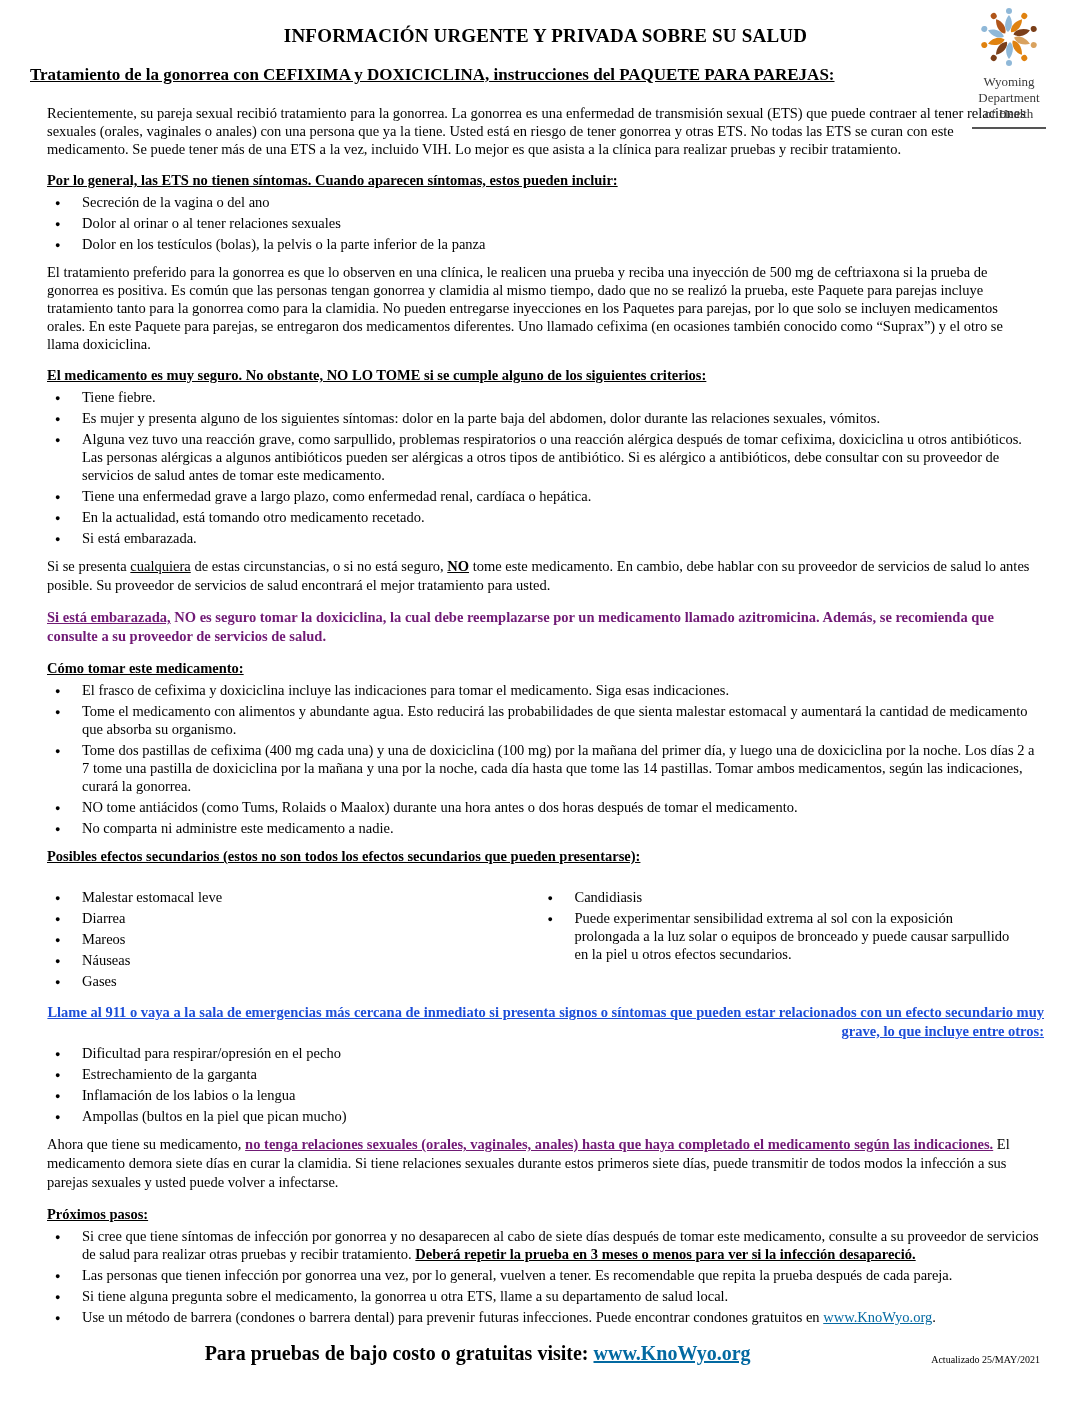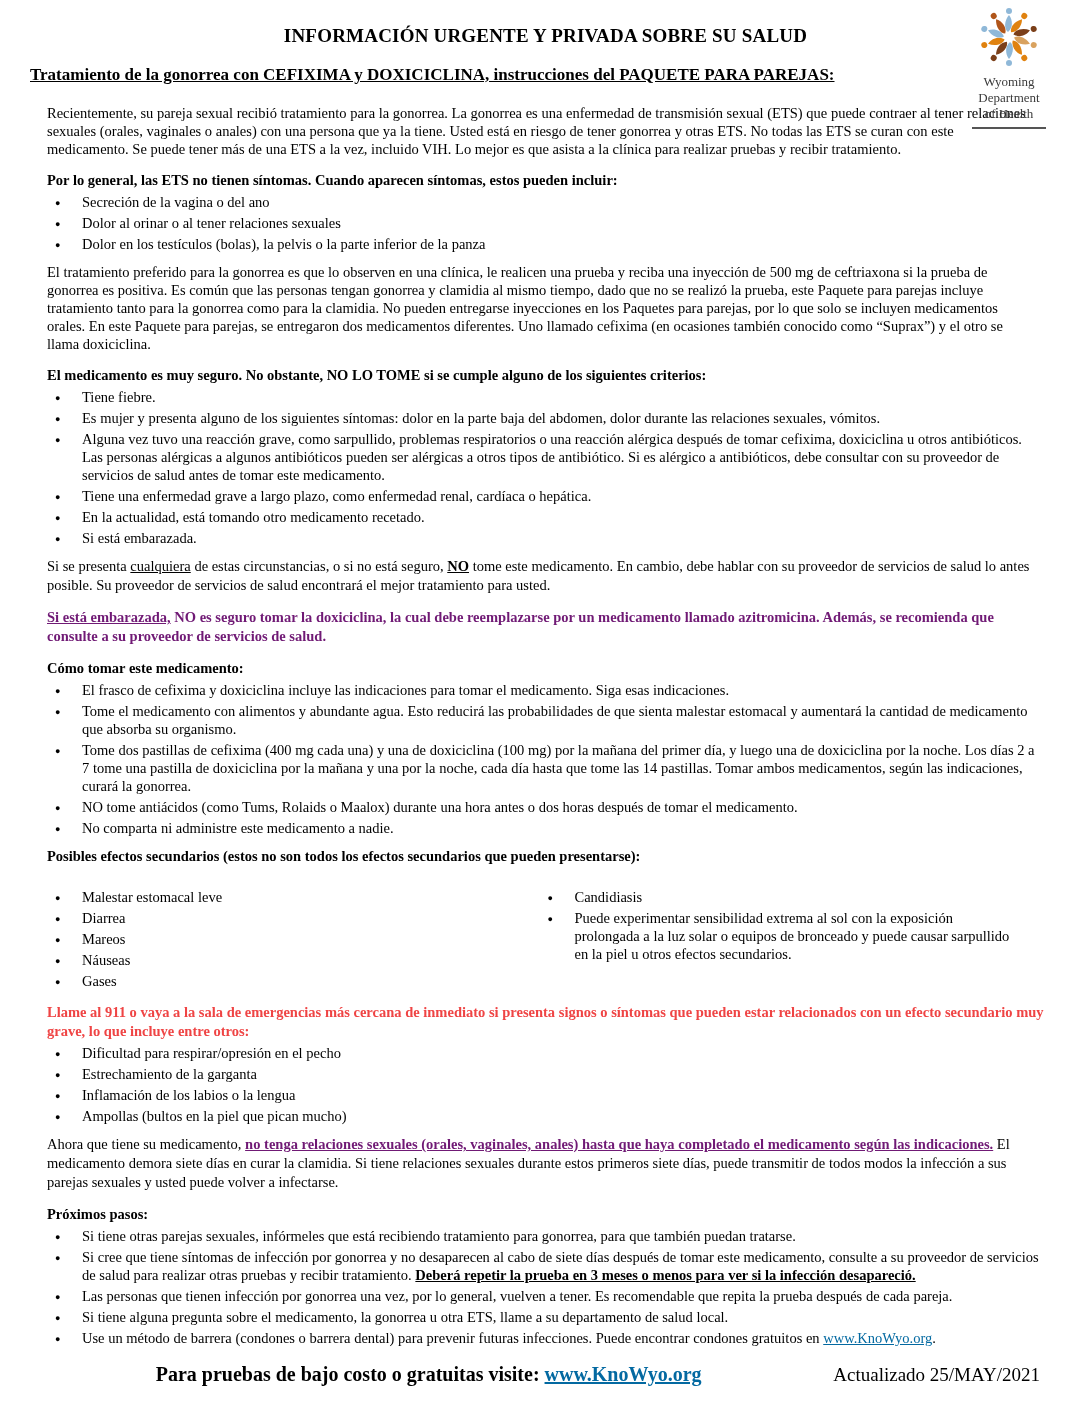--- a/index.html
+++ b/index.html
@@ -28,23 +28,23 @@
   
   .logo { position: absolute; top: 6px; right: 36px; width: 86px; text-align: center; }
   .logo-text { font-size: 13px; line-height: 16px; color: #3b3b3b; margin-top: 2px; }
   .logo-rule { border-bottom: 2px solid #555; width: 74px; margin: 5px auto 0 auto; }
 
   
   p.para { font-size: 14.5px; line-height: 18px; margin: 0 12px 13px 0; }
   p.loose { line-height: 19px; }
   .sec-heading {
     font-size: 14.5px; line-height: 19px; font-weight: bold;
-    margin: 0 0 3px 0;
-  }
-  .red { color: #ef4444; }
+    text-decoration: underline; margin: 0 0 3px 0;
+  }
+  .red { color: #1d4ed8; text-align: right; }
   .u { text-decoration: underline; }
   .bu { font-weight: bold; text-decoration: underline; }
   .red-bold { color: #701a75; font-weight: bold; }
 
   ul.blist { list-style: none; margin: 0 0 10px 0; padding: 0 0 0 8px; }
   ul.blist li {
     position: relative; padding-left: 27px;
     font-size: 14.5px; line-height: 18px; margin: 0 0 3px 0;
   }
   ul.blist li::before {
@@ -56,21 +56,21 @@
   .two-col .col { width: 50%; }
   .two-col .col-right { padding-left: 2px; }
   .two-col .col-right li { margin-right: 28px; }
 
   a.link { color: #0369a1; text-decoration: underline; cursor: pointer; }
 
   
   .footer { display: flex; align-items: flex-end; margin-top: 16px; gap: 23px; }
   .footer-main { flex: 1; text-align: center; font-size: 20px; font-weight: bold; }
   .footer-main a.link { font-weight: bold; }
-  .footer-updated { font-size: 19px; padding-right: 4px; white-space: nowrap; }
+  .footer-updated { font-size: 10px; padding-right: 4px; white-space: nowrap; }
 </style>
 </head>
 <body>
 
 <div class="page">
 
   <div class="logo">
     <svg width="78" height="62" viewBox="0 0 78 62" aria-hidden="true">
       <g transform="translate(39,31)">
         <g transform="rotate(0)">
@@ -180,21 +180,20 @@
     <li>Dificultad para respirar/opresión en el pecho</li>
     <li>Estrechamiento de la garganta</li>
     <li>Inflamación de los labios o la lengua</li>
     <li>Ampollas (bultos en la piel que pican mucho)</li>
   </ul>
 
   <p class="para loose"><span>Ahora que tiene su medicamento, </span><span class="red-bold u">no tenga relaciones sexuales (orales, vaginales, anales) hasta que haya completado el medicamento según las indicaciones.</span><span> El medicamento demora siete días en curar la clamidia. Si tiene relaciones sexuales durante estos primeros siete días, puede transmitir de todos modos la infección a sus parejas sexuales y usted puede volver a infectarse.</span></p>
 
   <div class="sec-heading">Próximos pasos:</div>
   <ul class="blist">
-    <li>Si tiene otras parejas sexuales, infórmeles que está recibiendo tratamiento para gonorrea, para que también puedan tratarse.</li>
     <li><span>Si cree que tiene síntomas de infección por gonorrea y no desaparecen al cabo de siete días después de tomar este medicamento, consulte a su proveedor de servicios de salud para realizar otras pruebas y recibir tratamiento. </span><span class="bu">Deberá repetir la prueba en 3 meses o menos para ver si la infección desapareció.</span></li>
     <li>Las personas que tienen infección por gonorrea una vez, por lo general, vuelven a tener. Es recomendable que repita la prueba después de cada pareja.</li>
     <li>Si tiene alguna pregunta sobre el medicamento, la gonorrea u otra ETS, llame a su departamento de salud local.</li>
     <li><span>Use un método de barrera (condones o barrera dental) para prevenir futuras infecciones. Puede encontrar condones gratuitos en </span><a href="#" class="link">www.KnoWyo.org</a><span>.</span></li>
   </ul>
 
   <div class="footer">
     <div class="footer-main"><span>Para pruebas de bajo costo o gratuitas visite: </span><a href="#" class="link">www.KnoWyo.org</a></div>
     <div class="footer-updated">Actualizado 25/MAY/2021</div>
   </div>

